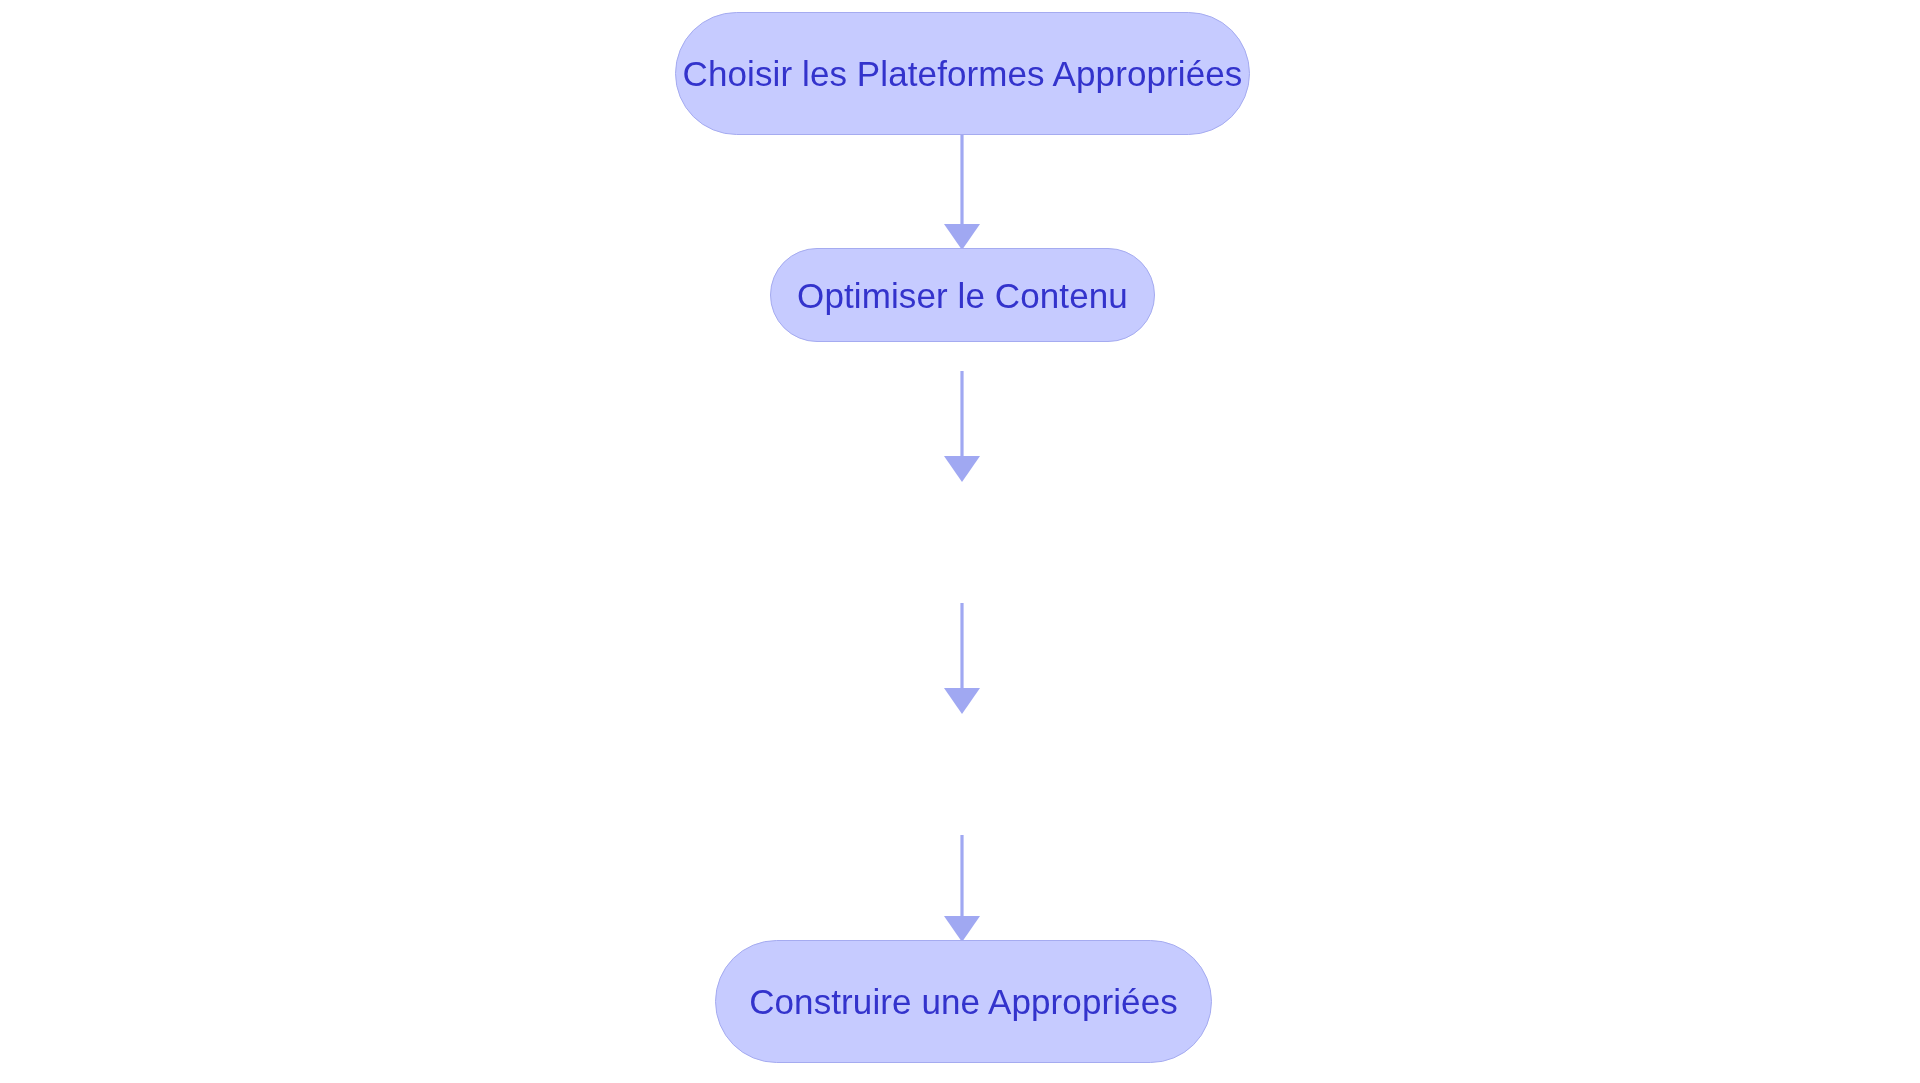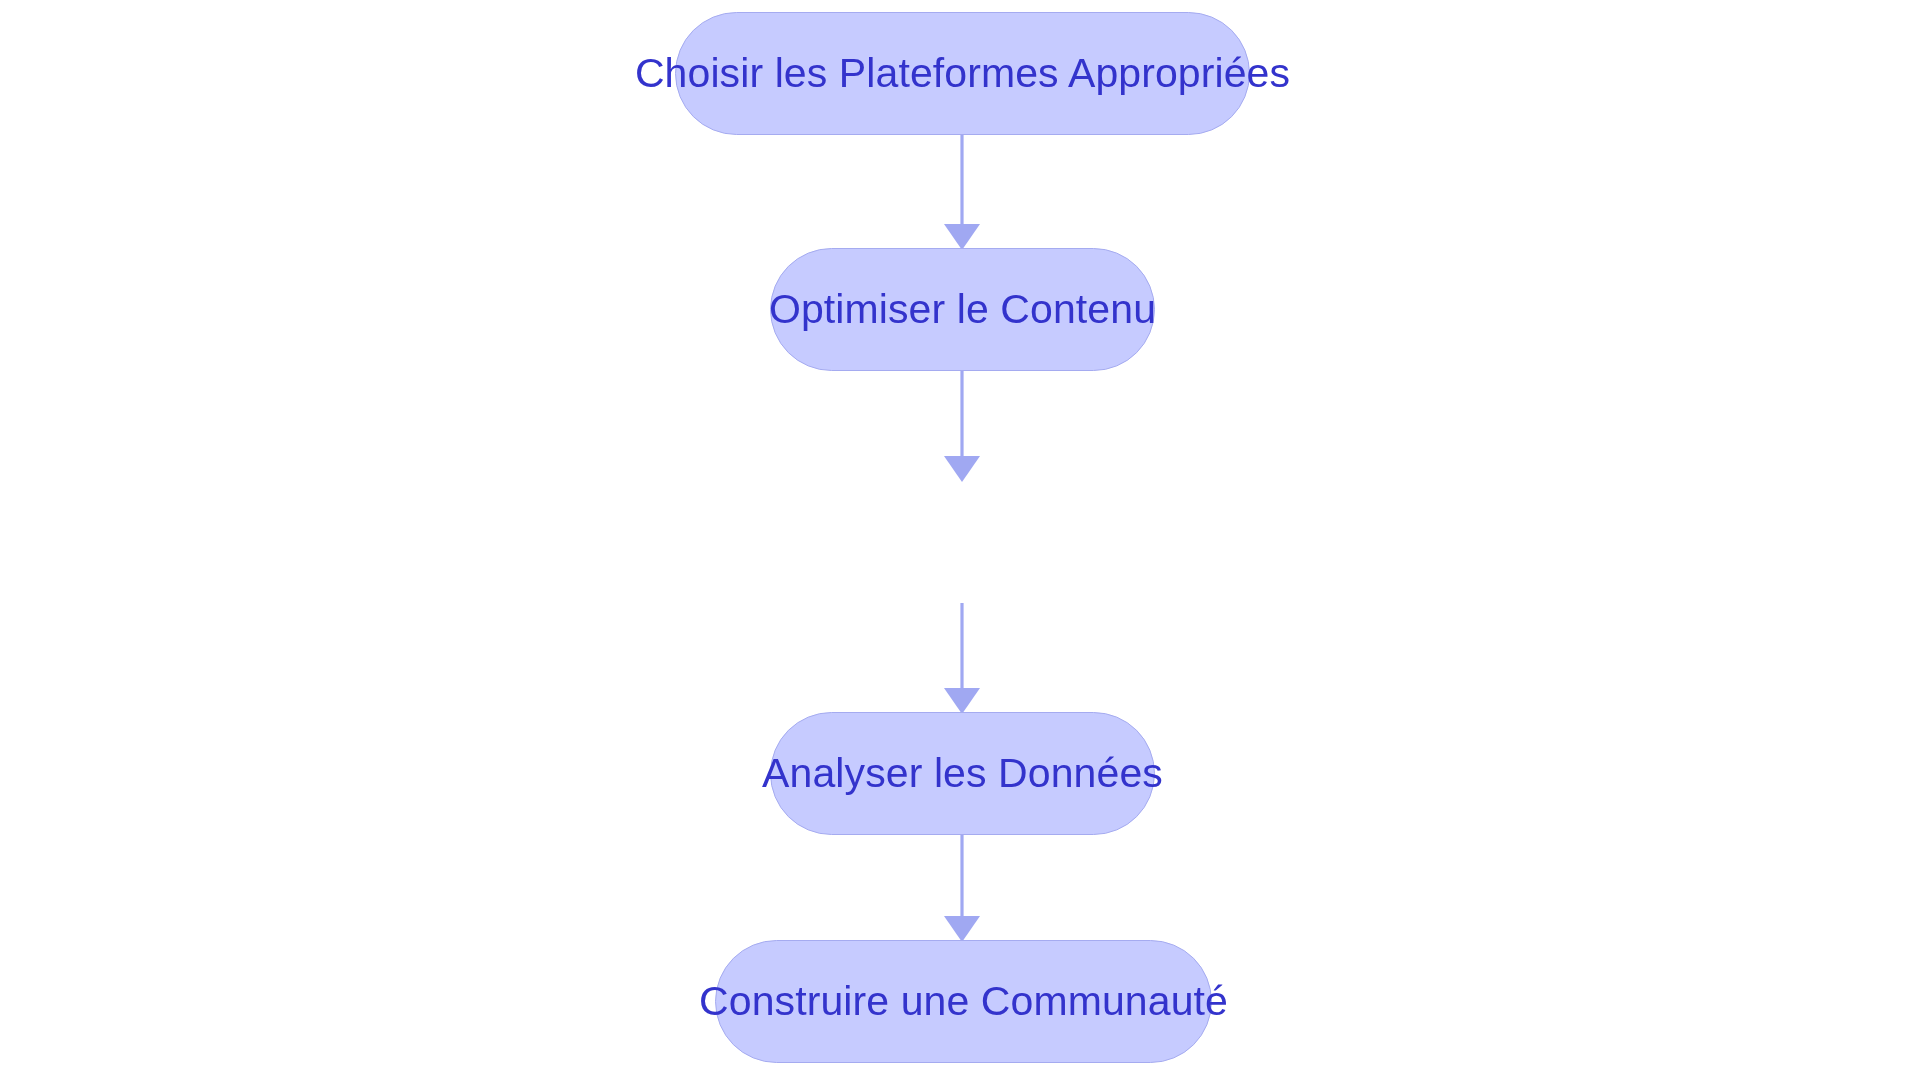--- a/index.html
+++ b/index.html
@@ -30,21 +30,21 @@
     justify-content: center;
     background: #c6cbff;
     border: 1.6px solid #a5abf0;
     border-radius: 999px;
     z-index: 2;
   }
 
   .flow-node-label {
     color: #3333cc;
     font-family: "Liberation Sans", "DejaVu Sans", sans-serif;
-    font-size: 41px;
+    font-size: 35px;
     font-weight: 400;
     letter-spacing: 0.1px;
     white-space: nowrap;
     line-height: 1;
     user-select: none;
   }
 
   .flow-edge {
     position: absolute;
     z-index: 1;
@@ -84,26 +84,23 @@
 
   <svg class="flow-edge" style="left:0px; top:0px; width:1920px; height:1083px;">
     <line class="flow-edge-line" x1="962" y1="835" x2="962" y2="916"></line>
     <polygon class="flow-edge-head" points="944,916 980,916 962,942"></polygon>
   </svg>
 
   <div class="flow-node" style="left:675px; top:12px; width:575px; height:123px;">
     <span class="flow-node-label">Choisir les Plateformes Appropriées</span>
   </div>
 
-  <div class="flow-node" style="left:770px; top:248px; width:385px; height:123px;">
+  <div class="flow-node" style="left:770px; top:248px; width:385px; height:94px;">
     <span class="flow-node-label">Optimiser le Contenu</span>
   </div>
 
 
-  <div class="flow-node" style="left:770px; top:712px; width:385px; height:123px;">
-    <span class="flow-node-label">Analyser les Données</span>
-  </div>
 
   <div class="flow-node" style="left:715px; top:940px; width:497px; height:123px;">
-    <span class="flow-node-label">Construire une Communauté</span>
+    <span class="flow-node-label">Construire une Appropriées</span>
   </div>
 
 </div>
 
 </body></html>

